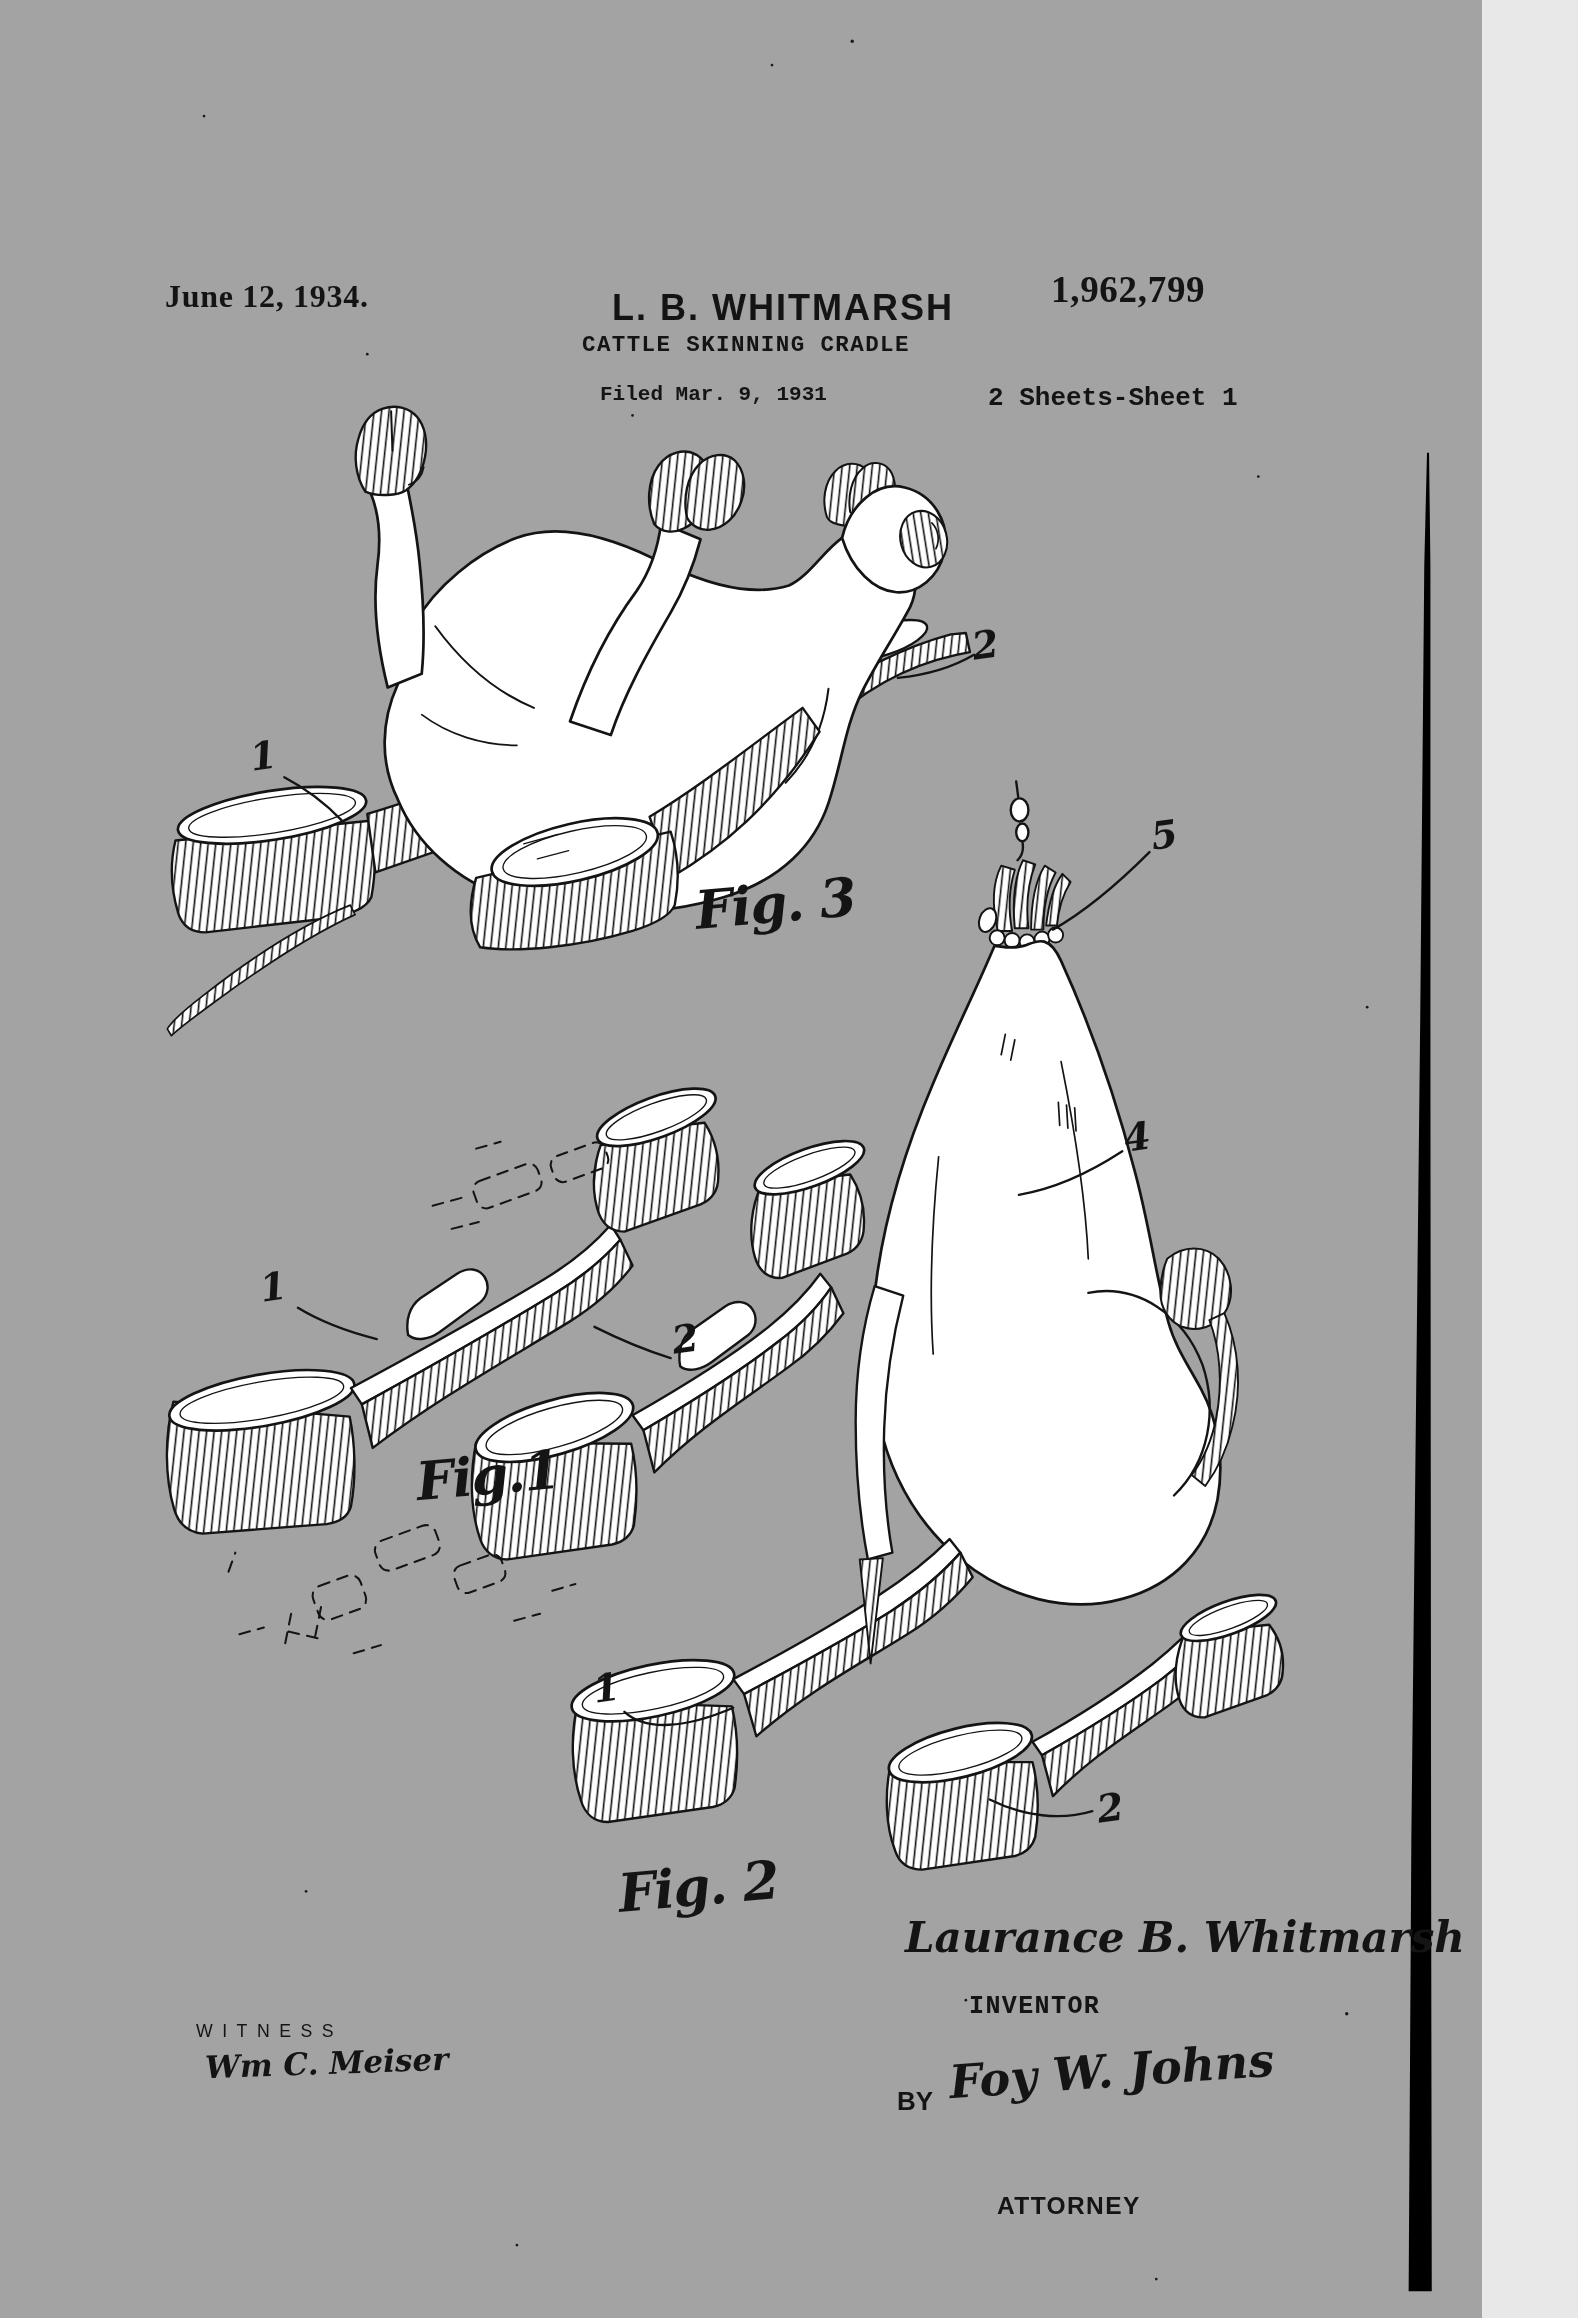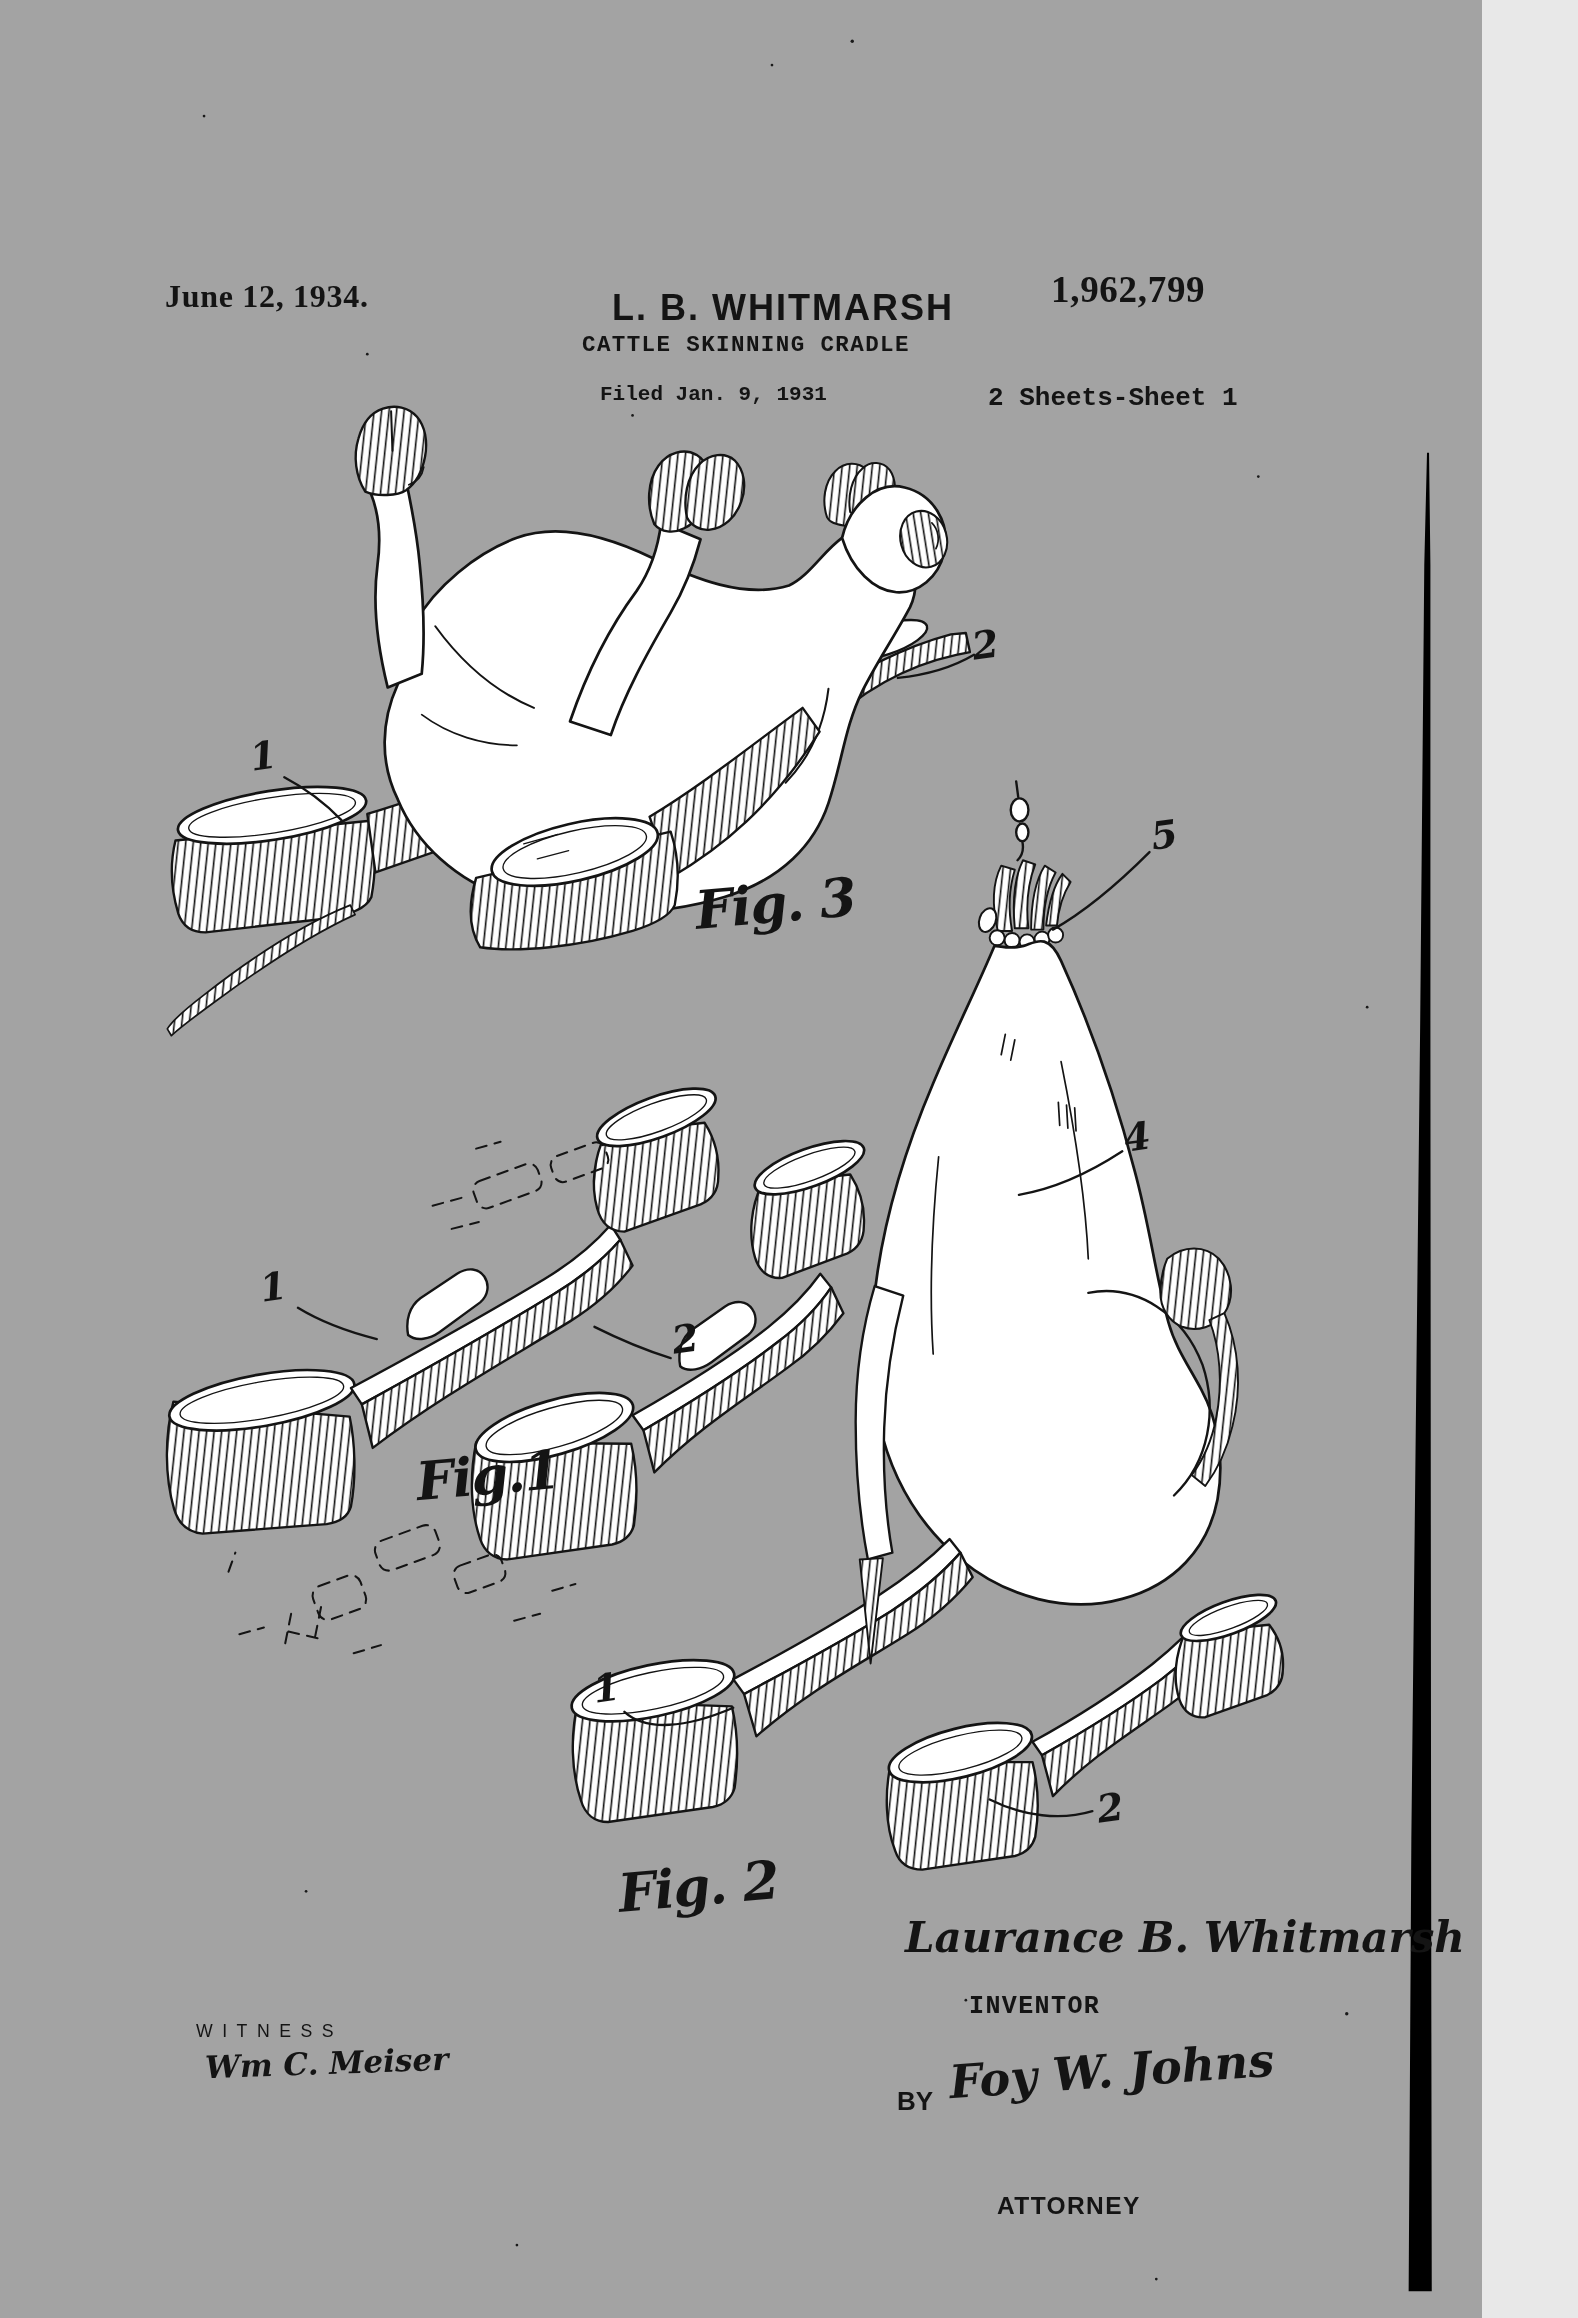--- a/index.html
+++ b/index.html
@@ -197,21 +197,21 @@
   </svg>
 
   <div class="t serifbold" style="left:165px;top:278px;font-size:32px;letter-spacing:0.7px;">June 12, 1934.</div>
 
   <div class="t gothic" style="left:580px;top:287px;font-size:36px;letter-spacing:2px;margin-left:32px;">L. B. WHITMARSH</div>
 
   <div class="t serifbold" style="left:1051px;top:268px;font-size:37px;letter-spacing:0.7px;text-align:center;">1,962,799</div>
 
   <div class="t mono" style="left:582px;top:332px;font-size:22.5px;letter-spacing:1.4px;">CATTLE SKINNING CRADLE</div>
 
-  <div class="t mono" style="left:600px;top:383px;font-size:21px;">Filed Jan. 9, 1931</div>
+  <div class="t mono" style="left:600px;top:383px;font-size:21px;">Filed Mar. 9, 1931</div>
 
   <div class="t mono" style="left:988px;top:383px;font-size:26px;">2 Sheets-Sheet 1</div>
 
   <div class="t script figlabel" style="left:695px;top:872px;">Fig. 3</div>
   <div class="t script figlabel" style="left:416px;top:1444px;">Fig.1</div>
   <div class="t script figlabel" style="left:618px;top:1855px;">Fig. 2</div>
 
   <div class="t script callout" style="left:250px;top:733px;">1</div>
   <div class="t script callout" style="left:972px;top:622px;">2</div>
 

